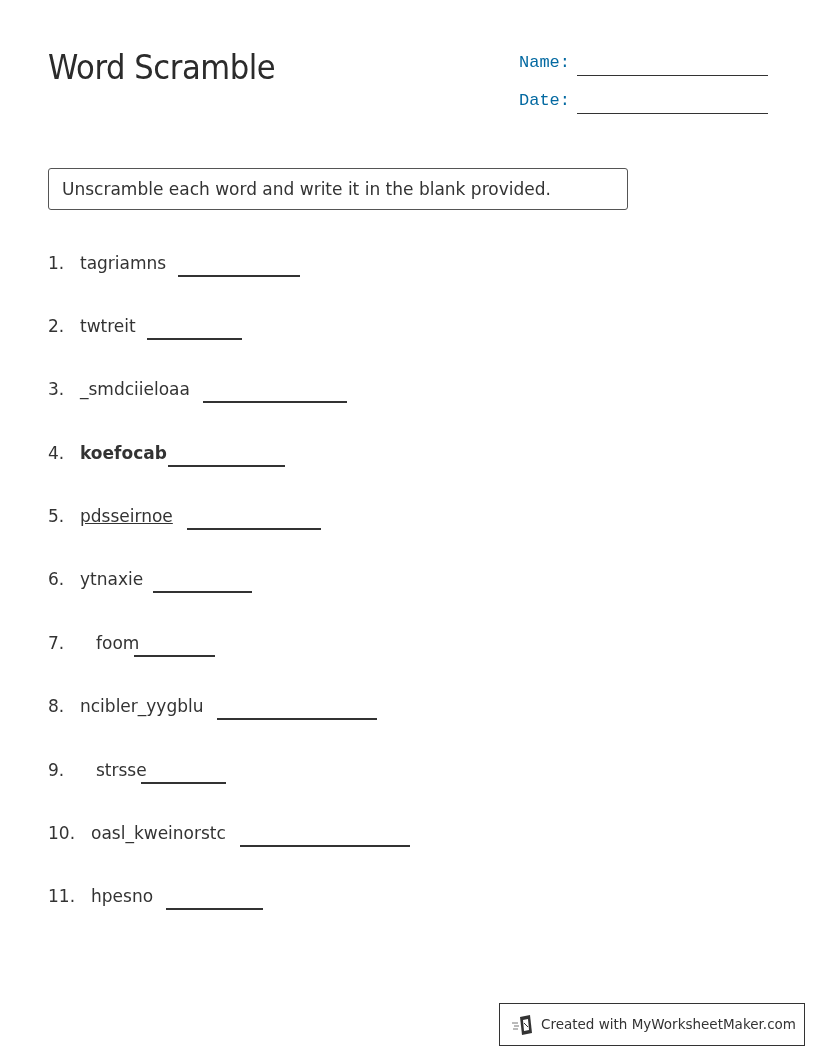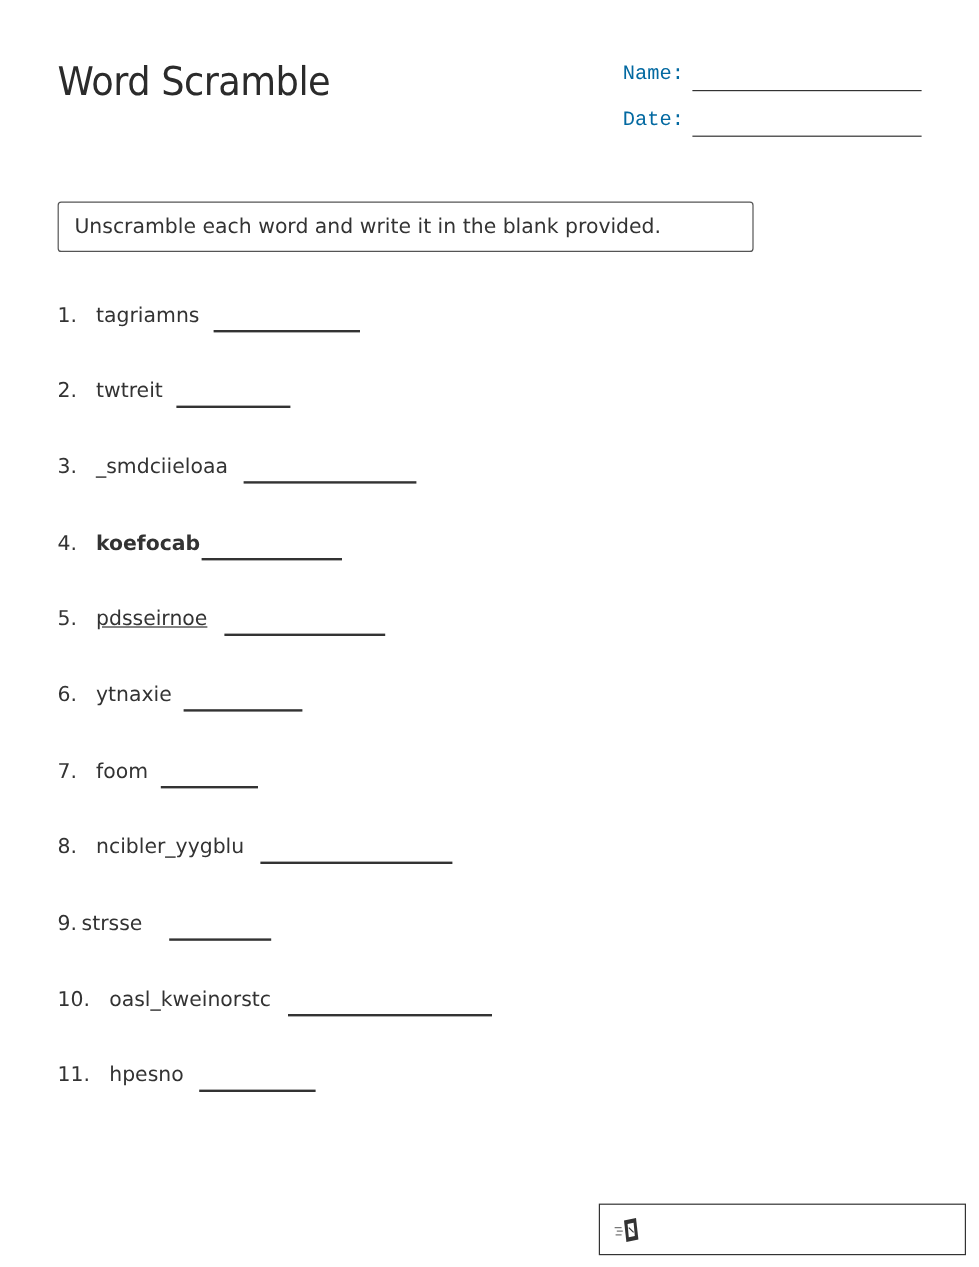--- a/index.html
+++ b/index.html
@@ -61,31 +61,31 @@
   <span class="word" style="left:32px;text-decoration:underline;">pdsseirnoe</span>
   <span class="blank" style="left:139px;width:134px;"></span>
 </div>
 <div class="item" style="top:569px;">
   <span class="num">6.</span>
   <span class="word" style="left:32px;">ytnaxie</span>
   <span class="blank" style="left:105px;width:99px;"></span>
 </div>
 <div class="item" style="top:633px;">
   <span class="num">7.</span>
-  <span class="word" style="left:32px;">foom</span>
+  <span class="word" style="left:48px;">foom</span>
   <span class="blank" style="left:86px;width:81px;"></span>
 </div>
 <div class="item" style="top:696px;">
   <span class="num">8.</span>
   <span class="word" style="left:32px;">ncibler_yygblu</span>
   <span class="blank" style="left:169px;width:160px;"></span>
 </div>
 <div class="item" style="top:760px;">
   <span class="num">9.</span>
-  <span class="word" style="left:20px;">strsse</span>
+  <span class="word" style="left:48px;">strsse</span>
   <span class="blank" style="left:93px;width:85px;"></span>
 </div>
 <div class="item" style="top:823px;">
   <span class="num">10.</span>
   <span class="word" style="left:43px;">oasl_kweinorstc</span>
   <span class="blank" style="left:192px;width:170px;"></span>
 </div>
 <div class="item" style="top:886px;">
   <span class="num">11.</span>
   <span class="word" style="left:43px;">hpesno</span>
@@ -96,13 +96,14 @@
   <span class="logo">
     <svg width="22" height="20" viewBox="0 0 22 20">
       <line x1="0" y1="8" x2="6" y2="8" stroke="#777" stroke-width="1"></line>
       <line x1="2" y1="11" x2="7" y2="11" stroke="#777" stroke-width="1"></line>
       <line x1="1" y1="14" x2="6" y2="14" stroke="#777" stroke-width="1"></line>
       <path d="M8 2 L18 0 L20 18 L10 20 Z" fill="#333"></path>
       <path d="M11 5 L16 4 L17 15 L12 16 Z" fill="#fff"></path>
       <line x1="12" y1="8" x2="16" y2="12" stroke="#333" stroke-width="1"></line>
     </svg>
   </span>
+  <span class="text">Created with MyWorksheetMaker.com</span>
 </div>
 
 </body></html>

